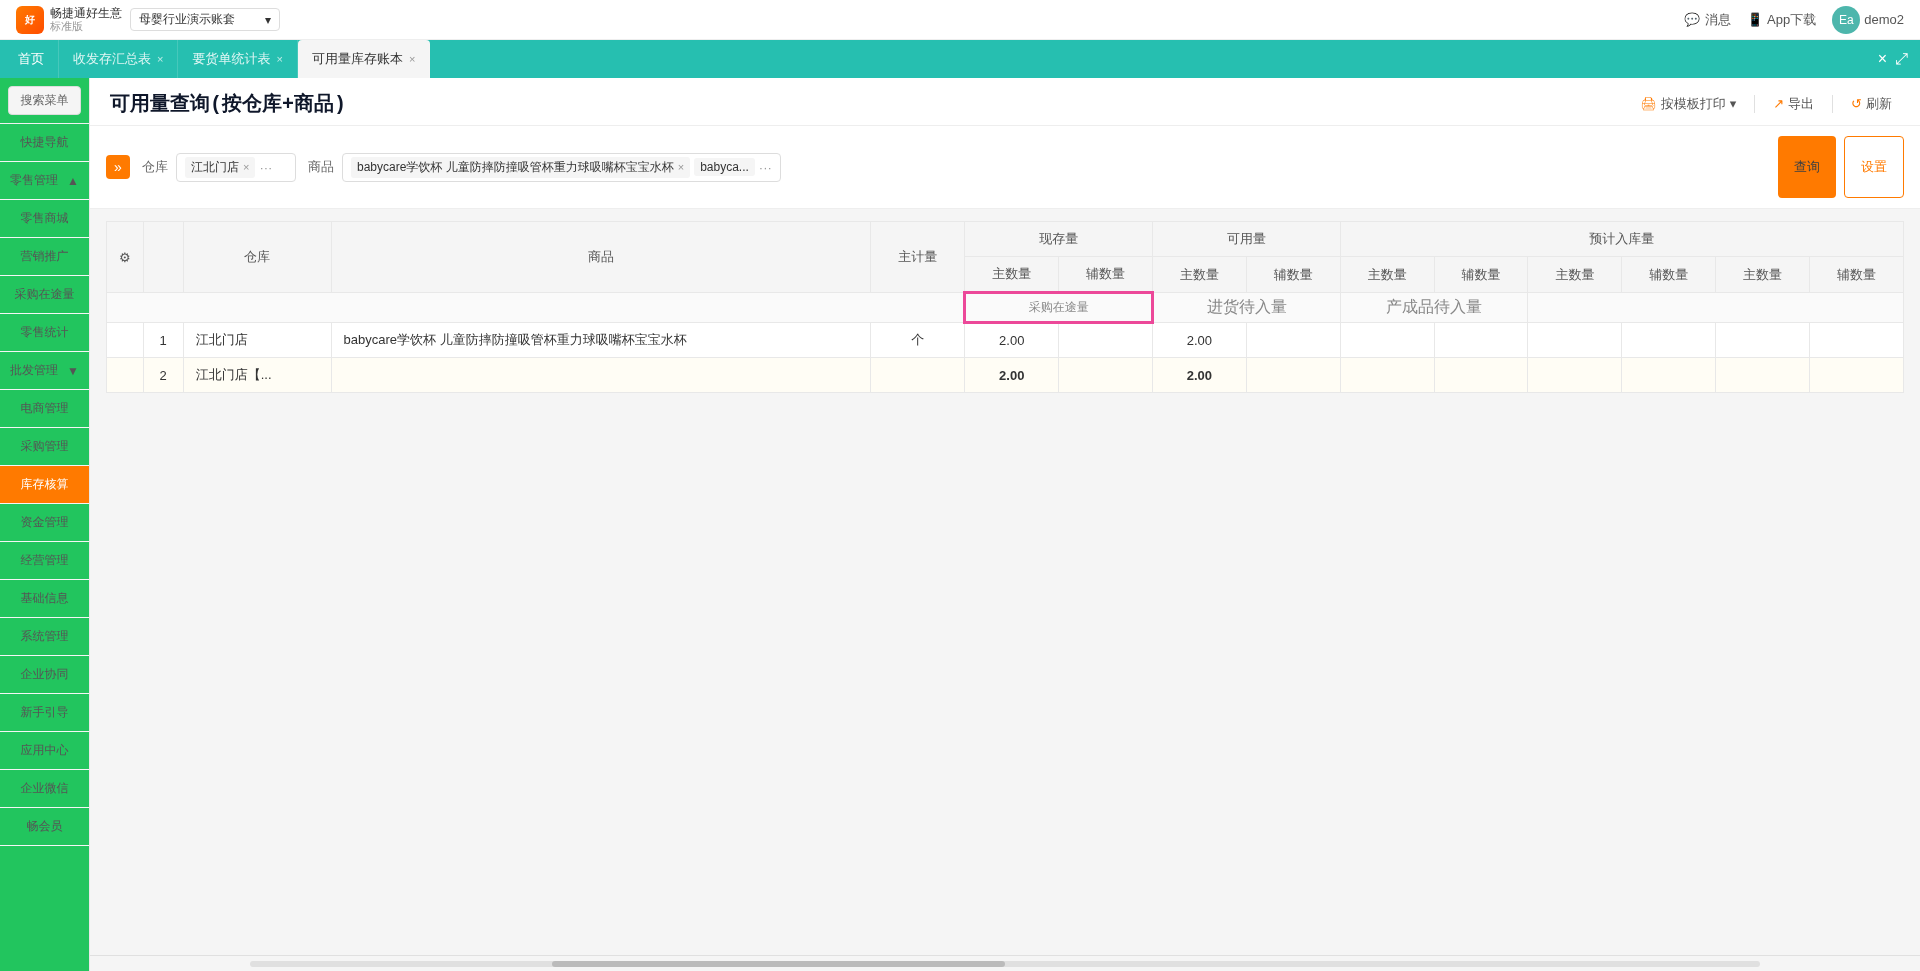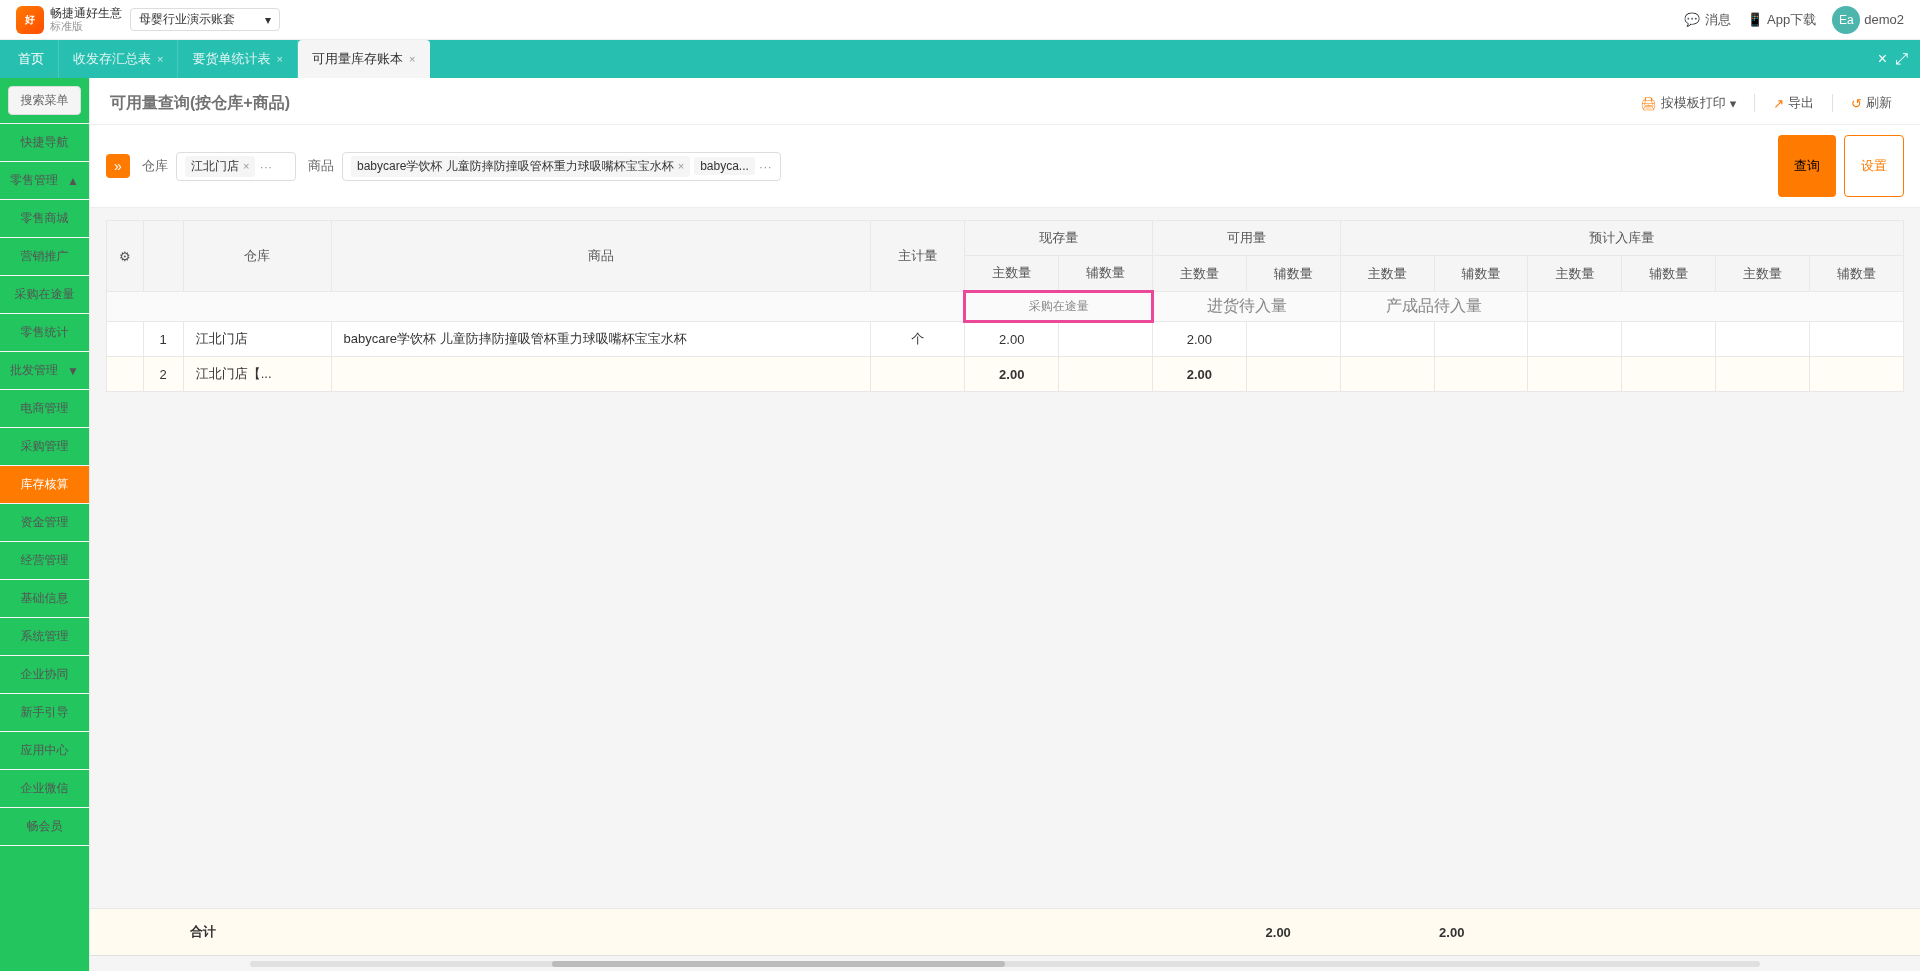--- a/index.html
+++ b/index.html
@@ -179,23 +179,24 @@
     .page-header {
       background: #fff;
       padding: 12px 20px 8px;
       display: flex;
       align-items: center;
       justify-content: space-between;
       border-bottom: 1px solid #eee;
       flex-shrink: 0;
     }
     .page-title {
-      font-size: 16px;
+      font-size: 20px;
       font-weight: bold;
-      color: #737373;
+      color: #0f172a;
+      font-family: Liberation Mono, monospace;
     }
     .page-actions {
       display: flex;
       align-items: center;
       gap: 10px;
     }
     .page-action-btn {
       display: flex;
       align-items: center;
       gap: 4px;
@@ -261,21 +262,21 @@
     }
     .filter-tag .remove { color: #999; cursor: pointer; font-size: 11px; }
     .filter-more { color: #999; cursor: pointer; font-size: 13px; }
     .filter-actions {
       margin-left: auto;
       display: flex;
       gap: 8px;
     }
     .btn-query {
       background: #ff7a00;
-      color: #000000;
+      color: #404040;
       border: none;
       border-radius: 4px;
       padding: 22px 16px;
       font-size: 13px;
       cursor: pointer;
     }
     .btn-setting {
       background: white;
       color: #ff7a00;
       border: 1px solid #ff7a00;
@@ -618,43 +619,20 @@
             <td></td>
             <td></td>
             <td></td>
             <td></td>
             <td></td>
           </tr>
         </tbody>
       </table>
     </div>
 
-    <div class="summary-bar">
-      <table class="summary-table">
-        <tbody>
-            <tr>
-          <td style="width:36px;"></td>
-          <td style="width:40px;"></td>
-          <td style="text-align:left;min-width:80px;">合计</td>
-          <td style="min-width:300px;"></td>
-          <td style="min-width:60px;"></td>
-          <td style="font-weight:bold;">2.00</td>
-          <td></td>
-          <td style="font-weight:bold;">2.00</td>
-          <td></td>
-          <td></td>
-              <td></td>
-              <td></td>
-              <td></td>
-              <td></td>
-              <td></td>
-        </tr>
-      </tbody>
-        </table>
-    </div>
 
     <div class="scroll-bar-area">
       <div class="scroll-bar-track">
         <div class="scroll-bar-thumb"></div>
       </div>
     </div>
 
   </div>
 </div>
 

